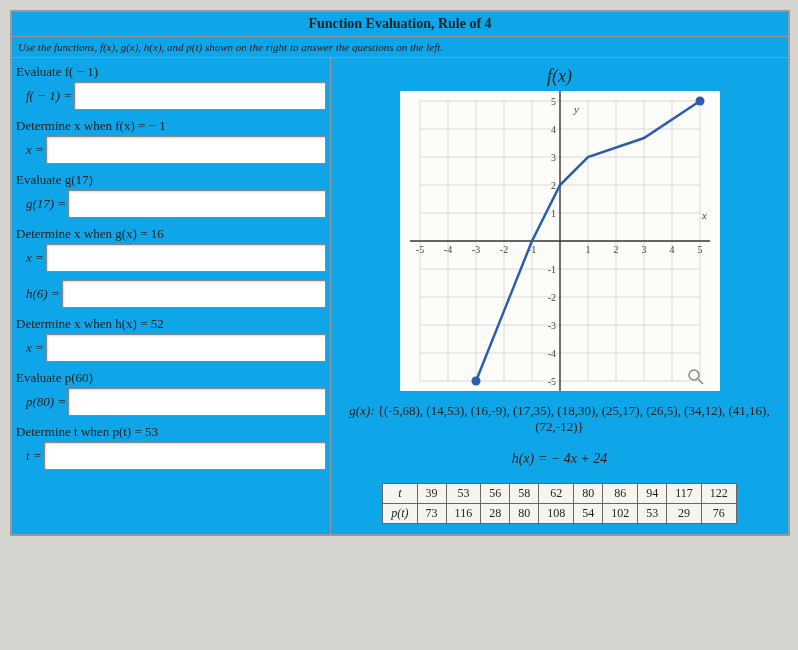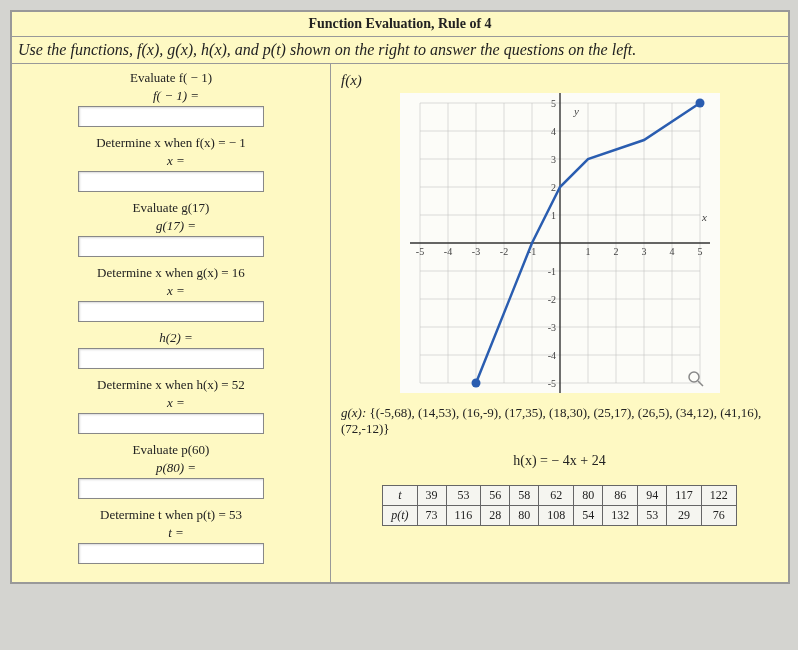--- a/index.html
+++ b/index.html
@@ -1,32 +1,32 @@
 <!DOCTYPE html>
 <html><head>
 <meta charset="utf-8">
 <style>
 body { font-family: Georgia, 'Times New Roman', serif; background:#d4d4d0; margin:0; padding:10px; font-size:13px; color:#222; }
-.panel { background:#fef9c3; border:2px solid #999; width:776px; }
+.panel { background:#0ea5e9; border:2px solid #999; width:776px; }
 .title { text-align:center; font-weight:bold; border-bottom:1px solid #999; padding:4px; font-size:14px; }
-.instruct { border-bottom:1px solid #999; padding:4px 6px; font-style:italic; font-size:16px; }
+.instruct { border-bottom:1px solid #999; padding:4px 6px; font-style:italic; font-size:11px; }
 .instruct .fn { font-style:italic; }
 .main { display:flex; }
 .left { width:310px; border-right:1px solid #999; padding:6px 4px 10px 4px; }
 .right { flex:1; padding:6px 10px 10px 10px; }
 .block { margin-bottom:8px; }
-.lbl { text-align:center; font-size:13px; margin-bottom:2px; }
-.row { display:flex; align-items:center; gap:2px;flex-direction:column; }
+.lbl { text-align:left; font-size:13px; margin-bottom:2px; }
+.row { display:flex; align-items:center; gap:2px; }
 .eq { font-style:italic; font-size:13px; white-space:nowrap; padding-left:10px; }
 .inp { flex:1; height:22px; border:1px solid #888; background:#fff; box-shadow:inset 1px 1px 2px rgba(0,0,0,0.15); font-size:13px; padding:2px 4px; }
-.chart-title { font-style:italic; font-size:15px; margin:2px 0 4px 0; }
+.chart-title { text-align:center; font-style:italic; font-size:18px; margin:2px 0 4px 0; }
 .chart-wrap { display:flex; justify-content:center; }
 svg.graph { background:#fcfcf8; }
-.gx { font-size:13px; margin-top:12px; font-style:italic; }
-.hx { text-align:center; font-size:14px; margin-top:16px; }
+.gx { font-size:13px; text-align:center; margin-top:12px; font-style:italic; }
+.hx { text-align:center; font-style:italic; font-size:14px; margin-top:16px; }
 table.pt { border-collapse:collapse; margin:16px auto 0 auto; font-size:12px; }
 table.pt td { border:1px solid #666; padding:2px 8px; text-align:center; background:#f5f5f0; }
 table.pt td.hdr { font-style:italic; }
 .cursor { position:relative; }
 .cursor::after { content:""; position:absolute; right:-6px; bottom:-8px; width:0; height:0; border-left:7px solid #000; border-top:5px solid transparent; border-bottom:5px solid transparent; transform:rotate(-40deg); }
 </style>
 </head>
 <body>
 
 <div class="panel">
@@ -65,21 +65,21 @@
       <div class="block">
         <div class="lbl">Determine x when g(x) = 16</div>
         <div class="row">
           <span class="eq">x =</span>
           <input class="inp" style="">
         </div>
       </div>
 
       <div class="block">
         <div class="row">
-          <span class="eq">h(2) =</span>
+          <span class="eq">h(6) =</span>
           <input class="inp cursor" style="">
         </div>
       </div>
 
       <div class="block">
         <div class="lbl">Determine x when h(x) = 52</div>
         <div class="row">
           <span class="eq">x =</span>
           <input class="inp" style="">
         </div>
@@ -197,21 +197,21 @@
           <td>122</td>
         </tr>
         <tr>
           <td class="hdr">p(t)</td>
           <td>73</td>
           <td>116</td>
           <td>28</td>
           <td>80</td>
           <td>108</td>
           <td>54</td>
-          <td>132</td>
+          <td>102</td>
           <td>53</td>
           <td>29</td>
           <td>76</td>
         </tr>
       </tbody>
         </table>
 
     </div>
   </div>
 </div>

